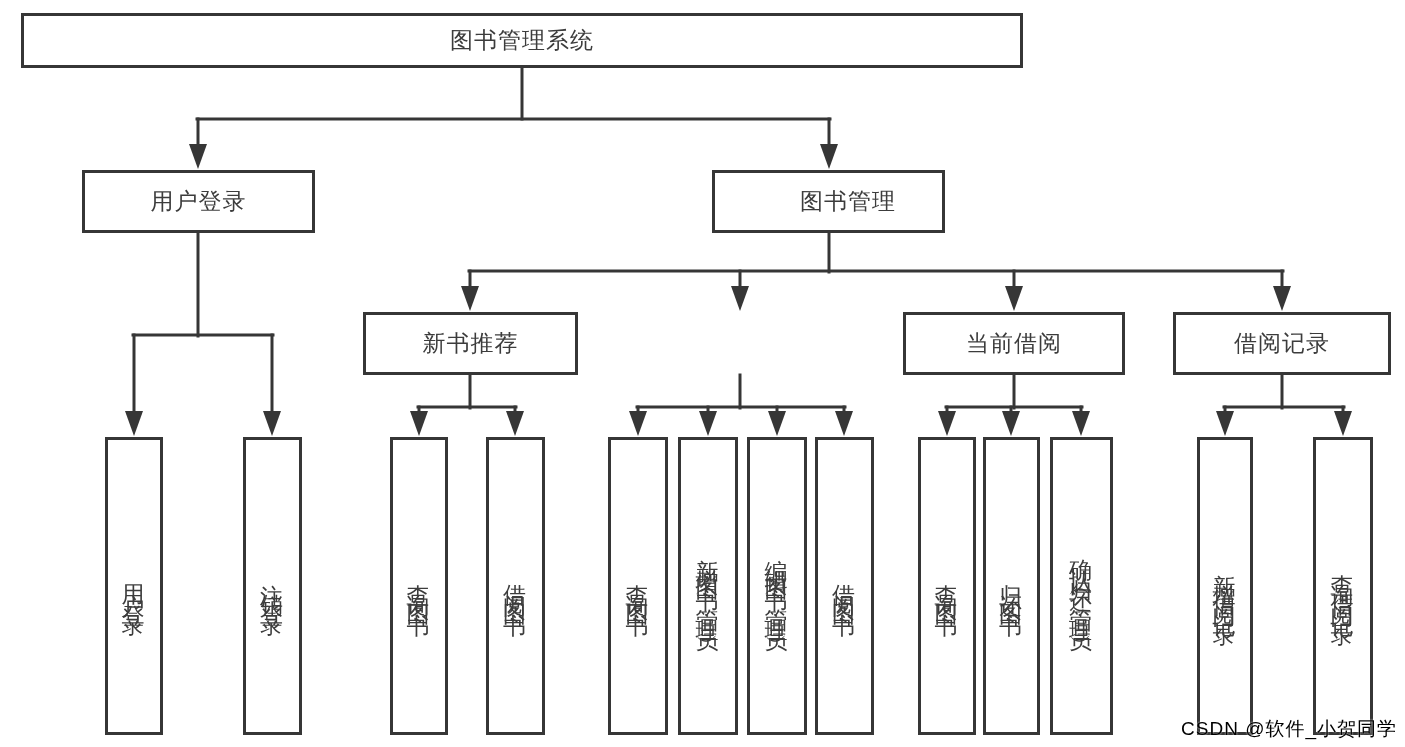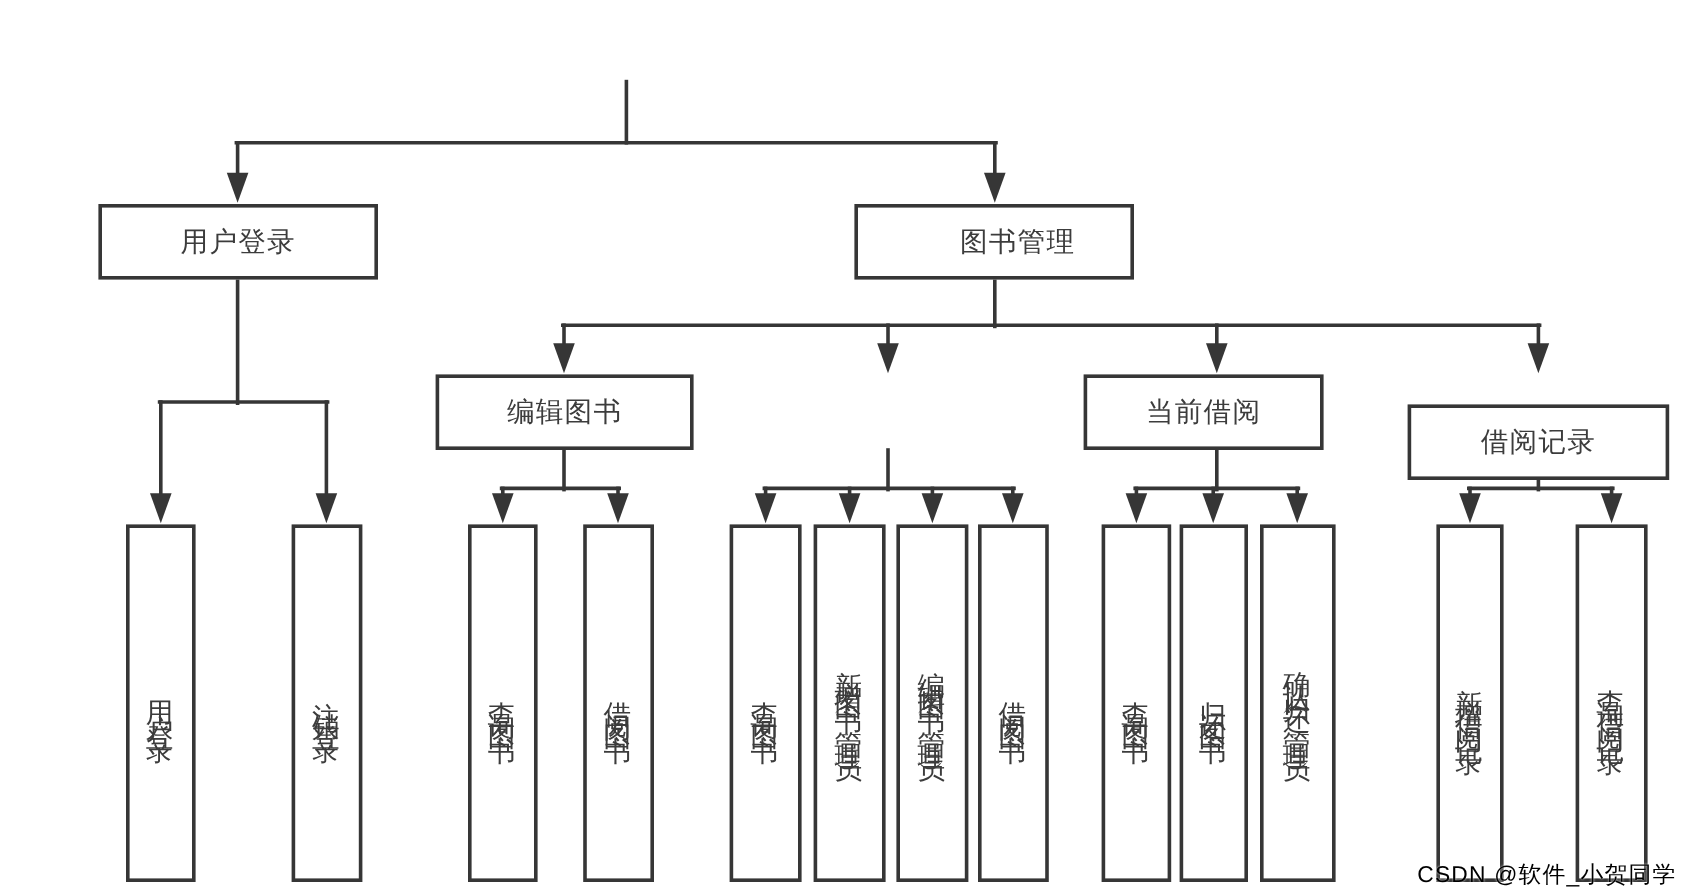--- a/index.html
+++ b/index.html
@@ -38,22 +38,22 @@
     font-size: 23px;
     letter-spacing: 10px;
     white-space: nowrap;
   }
   
   .n-root    { left: 21px;   top: 13px;  width: 1002px; height: 55px; }
   .n-login   { left: 82px;   top: 170px; width: 233px;  height: 63px; }
   .n-mgmt    { left: 712px;  top: 170px; width: 233px;  height: 63px; padding-left: 39px; }
   .n-rec     { left: 363px;  top: 312px; width: 215px;  height: 63px; }
   .n-borrow  { left: 633px;  top: 312px; width: 215px;  height: 63px; }
-  .n-current { left: 903px;  top: 312px; width: 200px;  height: 63px; }
-  .n-record  { left: 1173px; top: 312px; width: 218px;  height: 63px; margin-top: 25px; }
+  .n-current { left: 903px;  top: 312px; width: 222px;  height: 63px; }
+  .n-record  { left: 1173px; top: 312px; width: 218px;  height: 63px; }
   .leaf      { top: 437px; height: 298px; }
   .l1  { left: 105px;  width: 58px; }
   .l2  { left: 243px;  width: 59px; }
   .l3  { left: 390px;  width: 58px; }
   .l4  { left: 486px;  width: 59px; }
   .l5  { left: 608px;  width: 60px; }
   .l6  { left: 678px;  width: 60px; }
   .l7  { left: 747px;  width: 60px; }
   .l8  { left: 815px;  width: 59px; }
   .l9  { left: 918px;  width: 58px; }
@@ -147,30 +147,33 @@
     <g stroke="#363636" stroke-width="3" stroke-linecap="square">
       <line x1="1282" y1="375" x2="1282" y2="408"></line>
       <line x1="1224" y1="407" x2="1344" y2="407"></line>
       <line x1="1225" y1="407" x2="1225" y2="414"></line>
       <polygon points="1216,411 1234,411 1225,436" fill="#363636" stroke="none"></polygon>
       <line x1="1343" y1="407" x2="1343" y2="414"></line>
       <polygon points="1334,411 1352,411 1343,436" fill="#363636" stroke="none"></polygon>
     </g>
   </svg>
 
+  <div class="node n-root">
+    <span class="h-label">图书管理系统</span>
+  </div>
 
   <div class="node n-login">
     <span class="h-label">用户登录</span>
   </div>
   <div class="node n-mgmt">
     <span class="h-label">图书管理</span>
   </div>
 
   <div class="node n-rec">
-    <span class="h-label">编辑图书</span>
+    <span class="h-label">新书推荐</span>
   </div>
   <div class="node n-current">
     <span class="h-label">当前借阅</span>
   </div>
   <div class="node n-record">
     <span class="h-label">借阅记录</span>
   </div>
 
   <div class="node leaf l1">
     <span class="v-label">用户登录</span>

